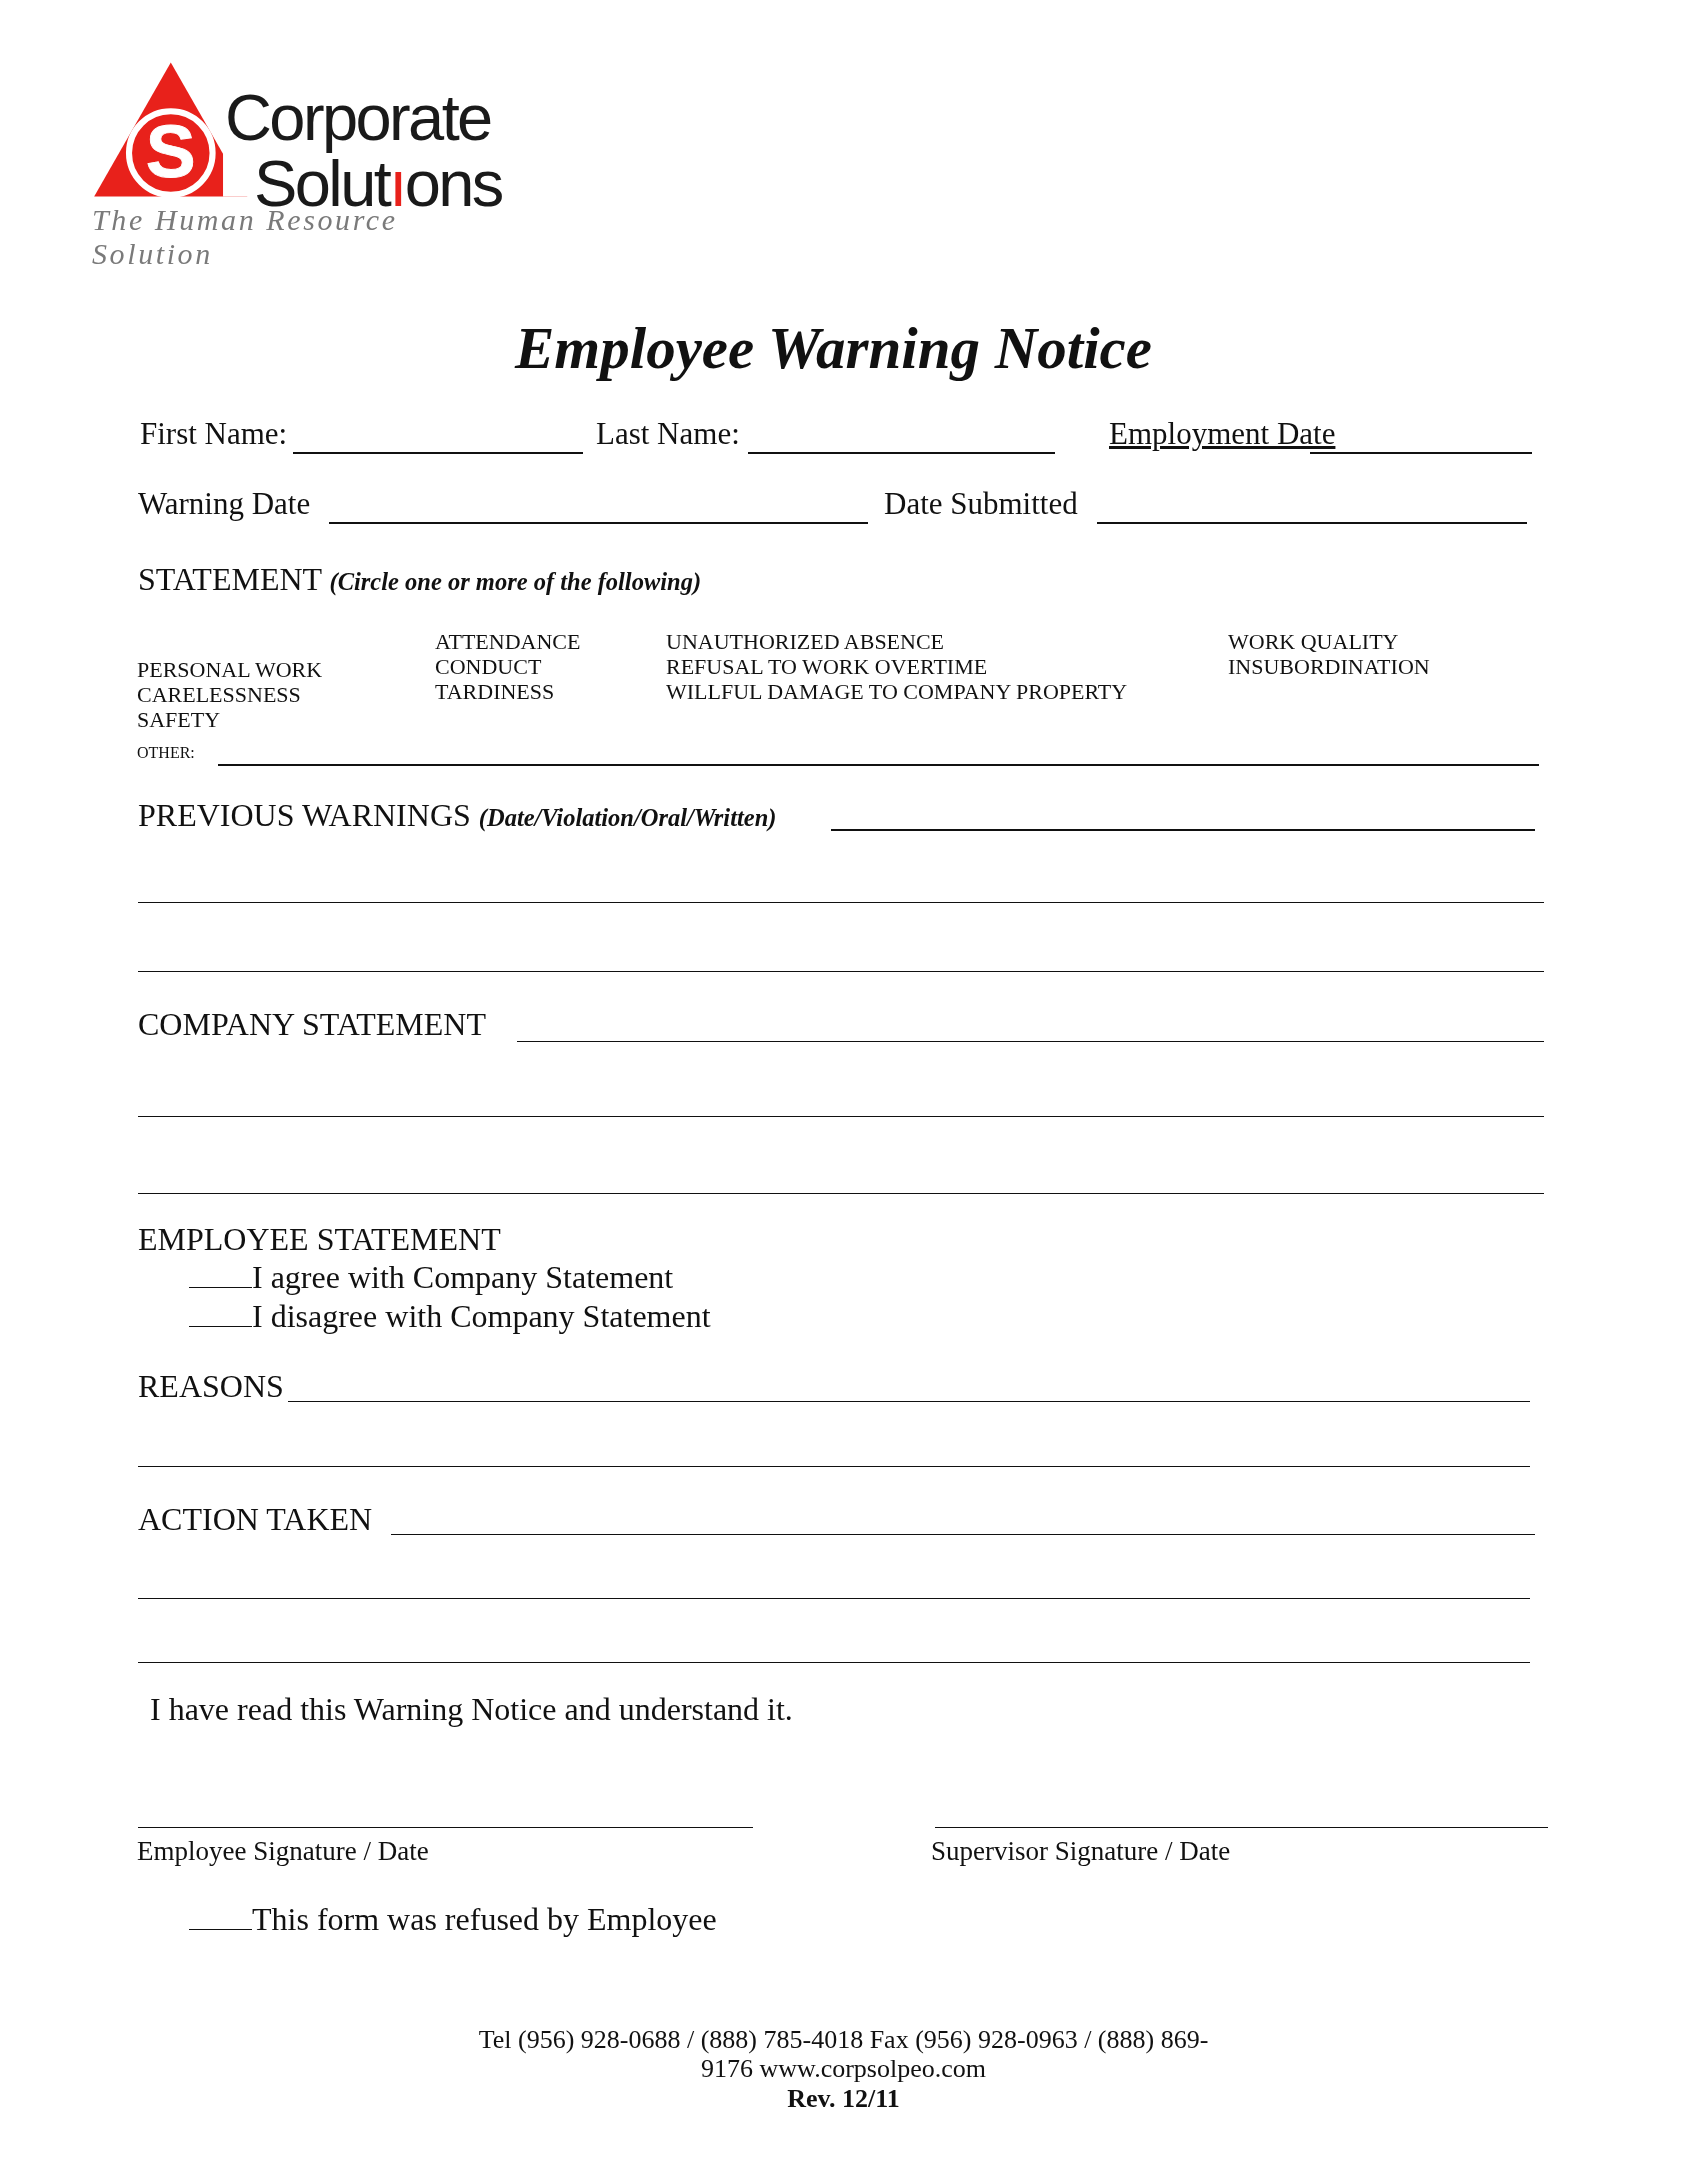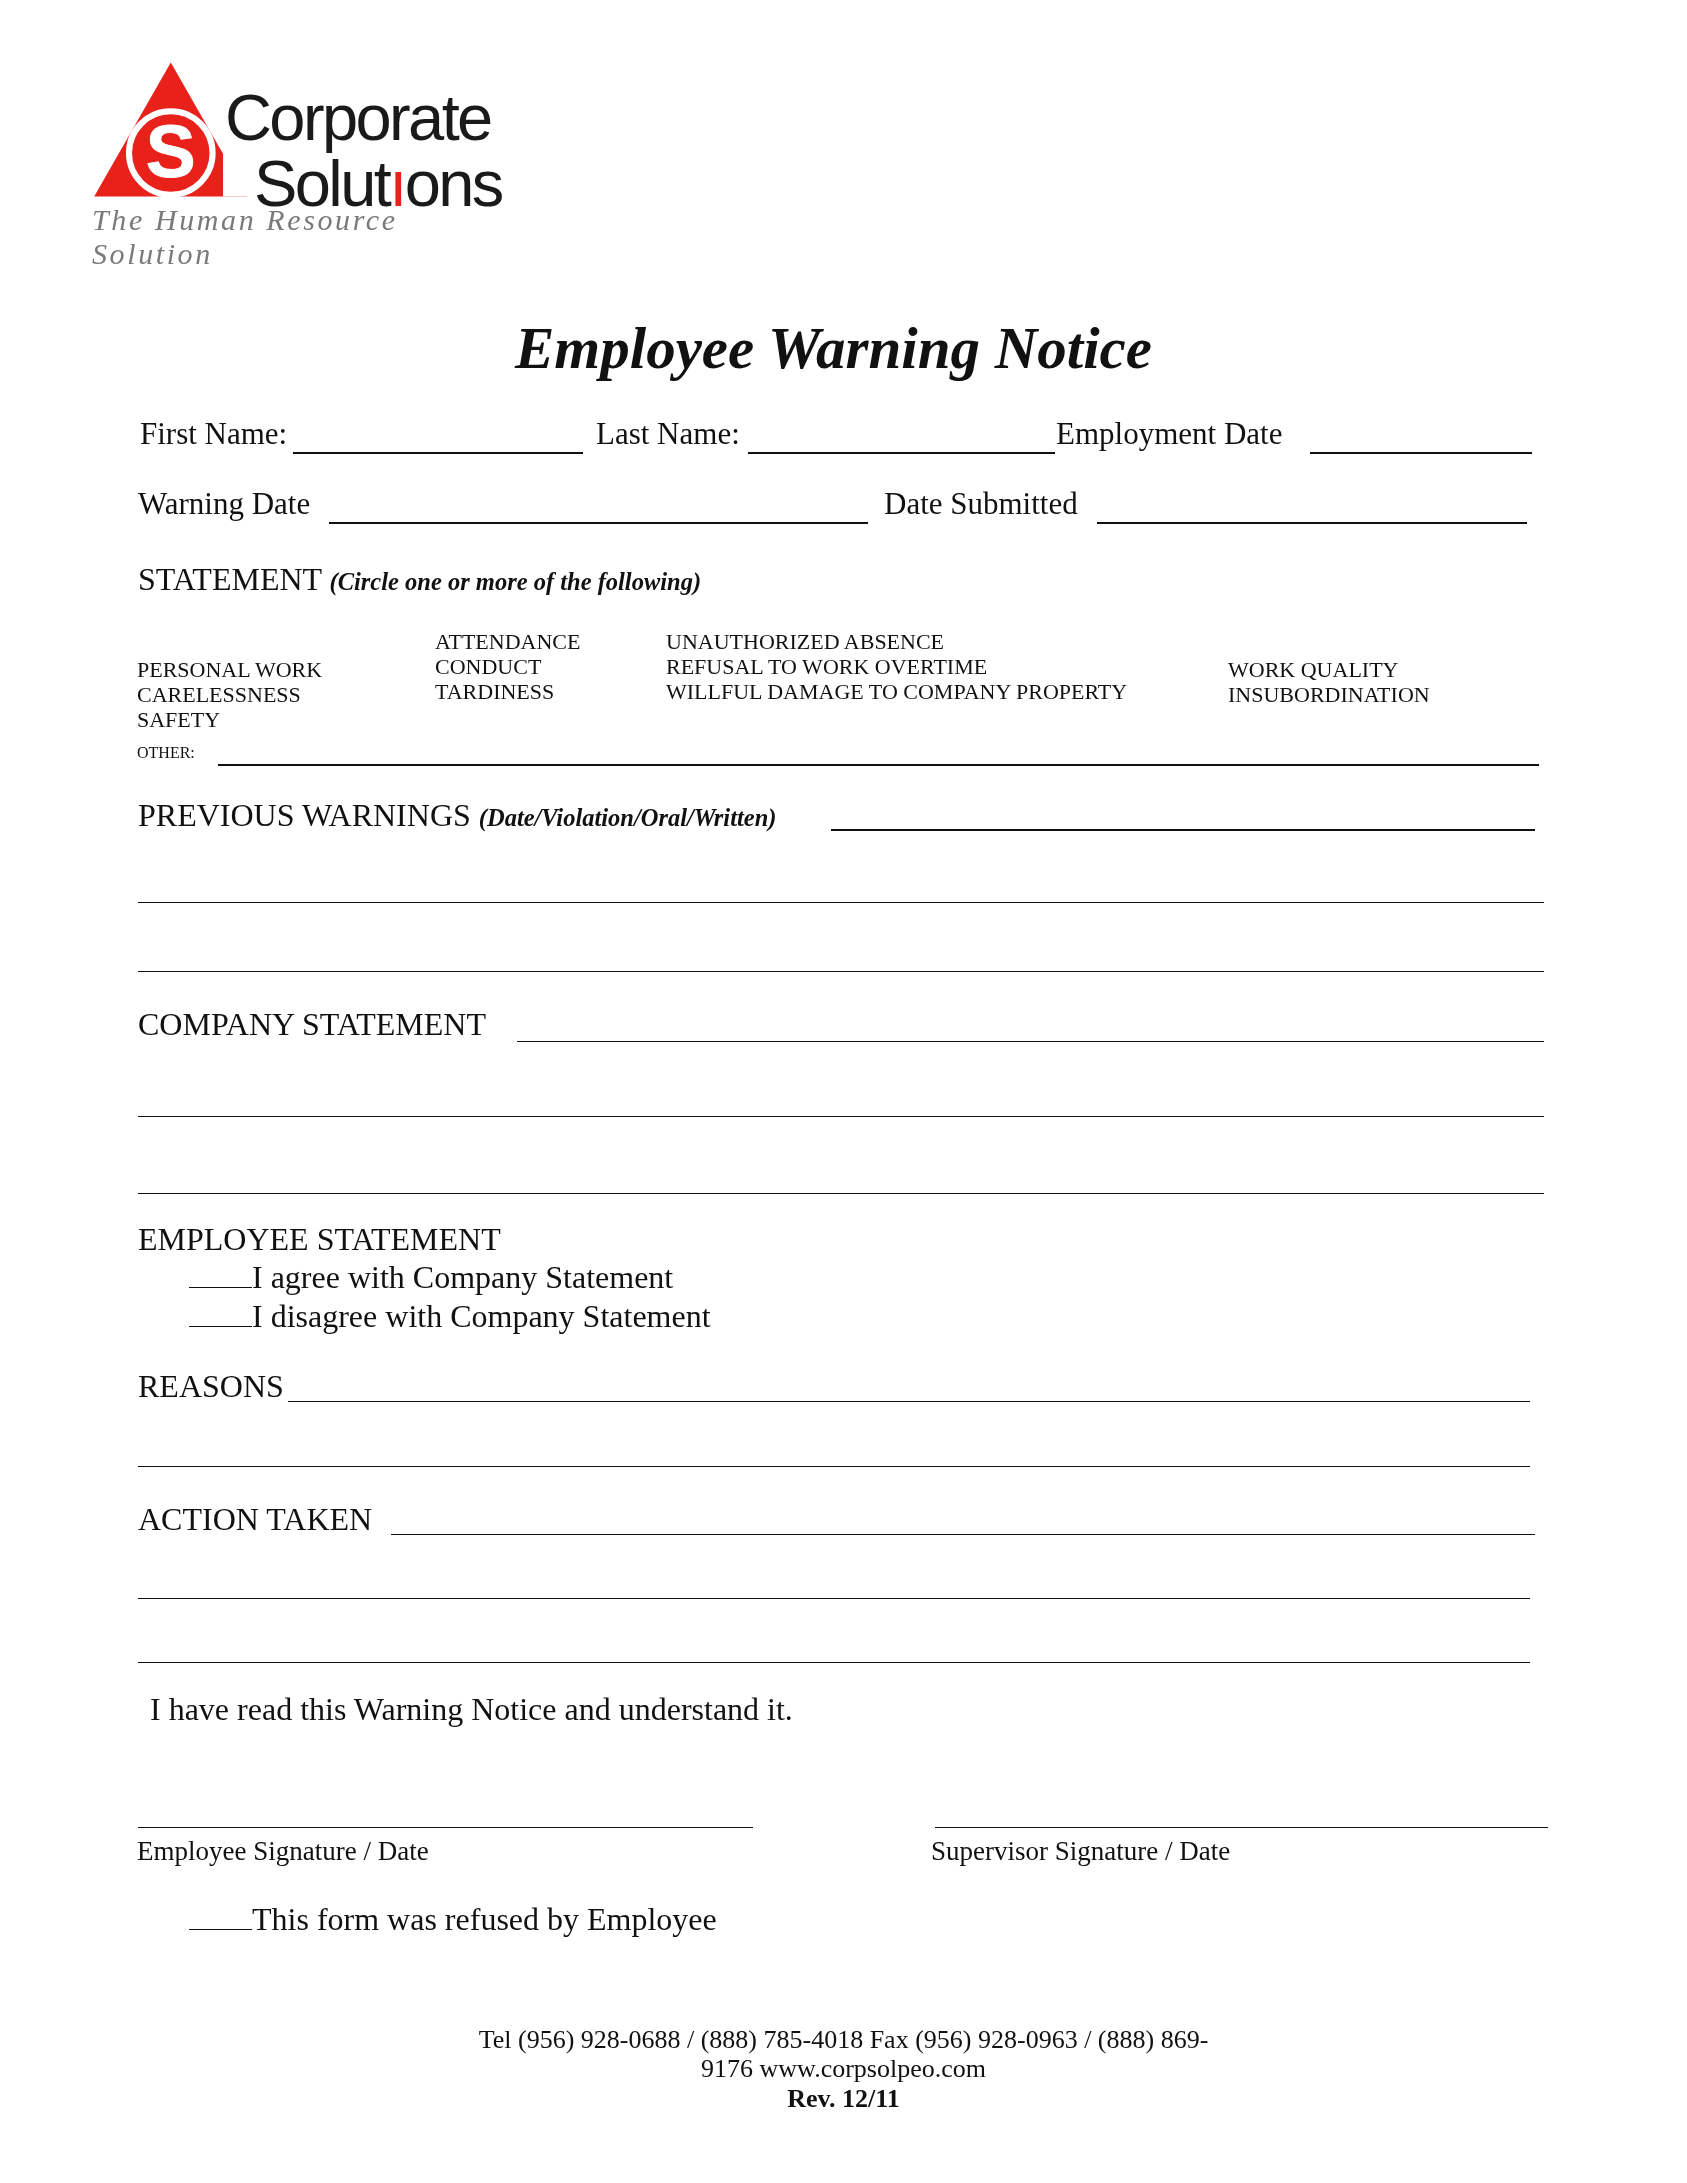--- a/index.html
+++ b/index.html
@@ -32,21 +32,21 @@
   <div class="logo-text" style="left:162px;top:92px;"><span>Solut</span><span style="color:#e8211b;">ı</span><span>ons</span></div>
   <div class="tagline">The Human Resource Solution</div>
 </div>
 
 <div class="abs title" style="left:515px;top:314px;">Employee Warning Notice</div>
 
 <div class="abs lbl" style="left:140px;top:416px;">First Name:</div>
 <div class="line" style="left:293px;top:452px;width:290px;"></div>
 <div class="abs lbl" style="left:596px;top:416px;">Last Name:</div>
 <div class="line" style="left:748px;top:452px;width:307px;"></div>
-<div class="abs lbl" style="left:1056px;top:416px;">Employment Date</div>
+<div class="abs lbl" style="left:1109px;top:416px;text-decoration:underline;">Employment Date</div>
 <div class="line" style="left:1310px;top:452px;width:222px;"></div>
 
 <div class="abs lbl" style="left:138px;top:486px;">Warning Date</div>
 <div class="line" style="left:329px;top:522px;width:539px;"></div>
 <div class="abs lbl" style="left:884px;top:486px;">Date Submitted</div>
 <div class="line" style="left:1097px;top:522px;width:430px;"></div>
 
 <div class="abs lbl-hdr" style="left:138px;top:561px;">
   <span>STATEMENT</span>
   <span class="ital">(Circle one or more of the following)</span>
@@ -60,21 +60,21 @@
 <div class="abs lbl-sm" style="left:435px;top:629px;line-height:25px;">
   <div>ATTENDANCE</div>
   <div>CONDUCT</div>
   <div>TARDINESS</div>
 </div>
 <div class="abs lbl-sm" style="left:666px;top:629px;line-height:25px;">
   <div>UNAUTHORIZED ABSENCE</div>
   <div>REFUSAL TO WORK OVERTIME</div>
   <div>WILLFUL DAMAGE TO COMPANY PROPERTY</div>
 </div>
-<div class="abs lbl-sm" style="left:1228px;top:629px;line-height:25px;margin-top:28px;">
+<div class="abs lbl-sm" style="left:1228px;top:629px;line-height:25px;">
   <div>WORK QUALITY</div>
   <div>INSUBORDINATION</div>
 </div>
 
 <div class="abs" style="left:137px;top:744px;font-size:16px;">OTHER:</div>
 <div class="line" style="left:218px;top:764px;width:1321px;"></div>
 
 <div class="abs lbl-hdr" style="left:138px;top:797px;">
   <span>PREVIOUS WARNINGS</span>
   <span class="ital">(Date/Violation/Oral/Written)</span>

